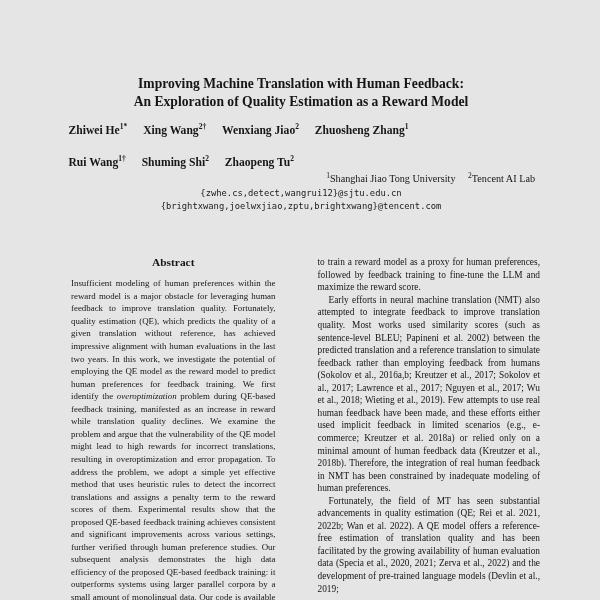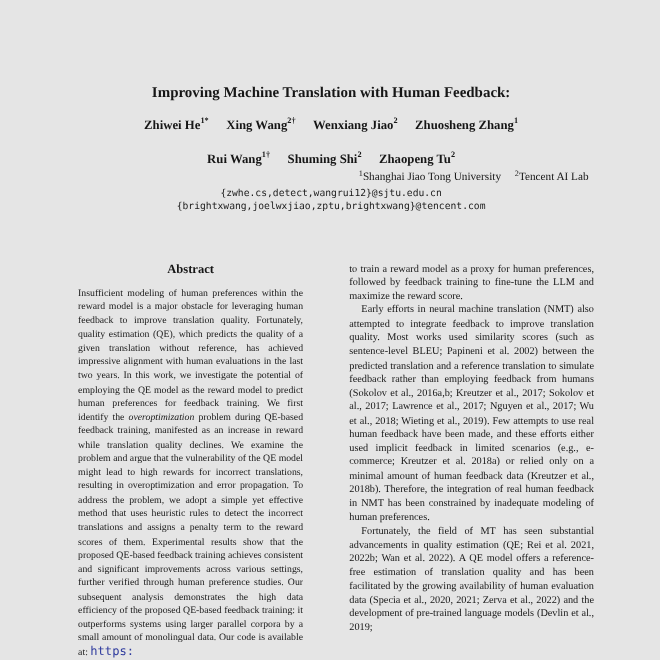--- a/index.html
+++ b/index.html
@@ -3,21 +3,21 @@
 <meta charset="utf-8">
 <style>
   html, body { margin: 0; padding: 0; }
   body { width: 600px; height: 600px; background: #ffffff; overflow: hidden; }
   .page {
     position: relative; width: 600px; height: 600px; background: #e5e5e5;
     color: #161616; font-family: "Liberation Serif", "DejaVu Serif", serif;
     padding: 66px 60px 0 62px; box-sizing: border-box;
   }
   .title { text-align: center; font-size: 13.6px; font-weight: 700; line-height: 17.6px; }
-  .authors { text-align: center; margin-top: 13px; font-weight: 700; font-size: 11.6px; line-height: 15.6px; }
+  .authors { margin-top: 13px; font-weight: 700; font-size: 11.6px; line-height: 15.6px; }
   .author { display: inline-block; margin: 0 6.5px; white-space: nowrap; }
   sup { font-size: 7.5px; line-height: 0; }
   .affil { text-align: right; font-size: 10.2px; margin-top: 3px; }
   .affil-item { display: inline-block; margin: 0 5px; }
   .emails {
     text-align: center; font-family: "DejaVu Sans Mono", "Liberation Mono", monospace;
     font-size: 8.8px; line-height: 12.4px; margin-top: 3px; color: #1a1a1a;
   }
   .columns { display: flex; gap: 33px; margin-top: 44px; }
   .col { width: 50%; box-sizing: border-box; }
@@ -31,20 +31,21 @@
   .url { font-family: "DejaVu Sans Mono", "Liberation Mono", monospace; font-size: 11px; }
   em { font-style: italic; }
 </style>
 </head>
 <body>
 
 <div class="page">
 
   <h1 class="title">
     <span>Improving Machine Translation with Human Feedback:</span><br>
+    <span>An Exploration of Quality Estimation as a Reward Model</span>
   </h1>
 
   <div class="authors">
     <span class="author"><span>Zhiwei He</span><sup>1*</sup></span>
     <span class="author"><span>Xing Wang</span><sup>2†</sup></span>
     <span class="author"><span>Wenxiang Jiao</span><sup>2</sup></span>
     <span class="author"><span>Zhuosheng Zhang</span><sup>1</sup></span>
   </div>
 
   <div class="authors" style="margin-top:16px;">

